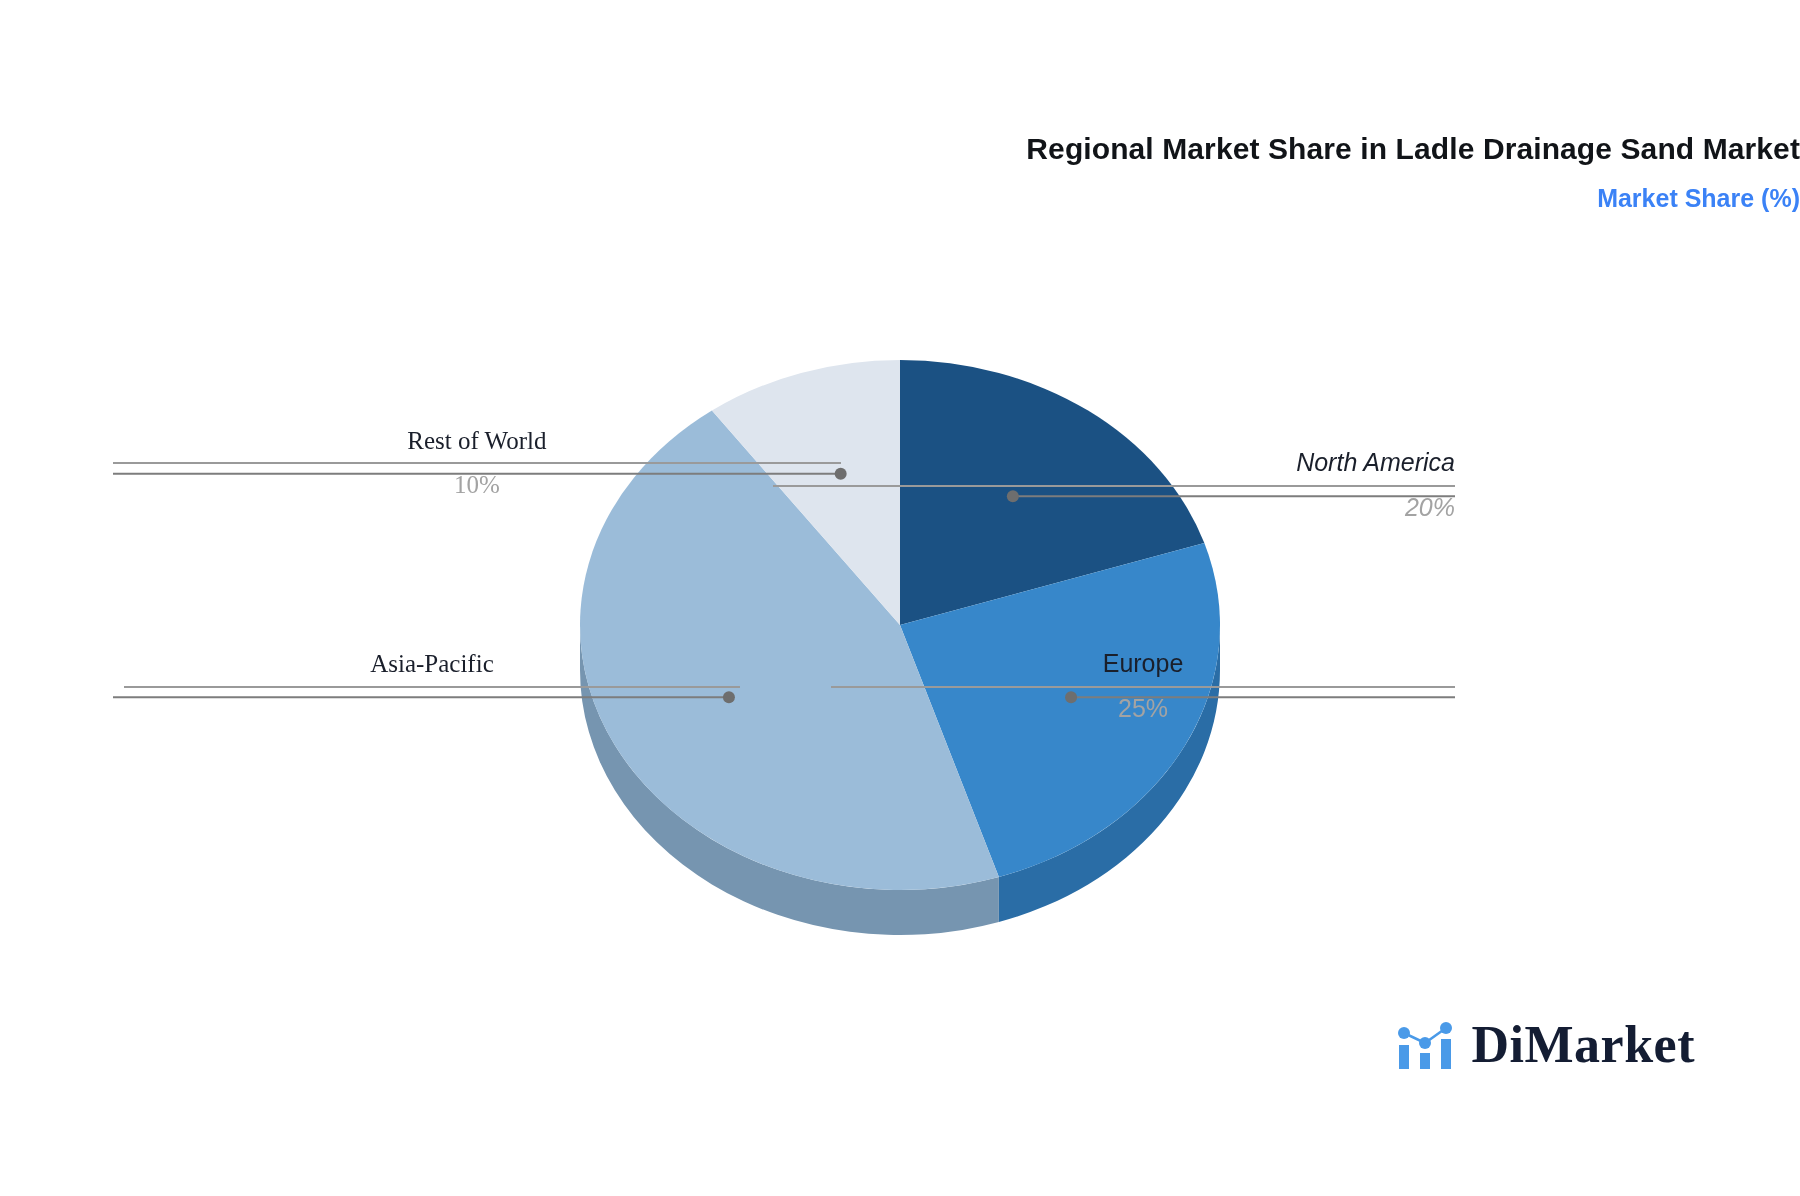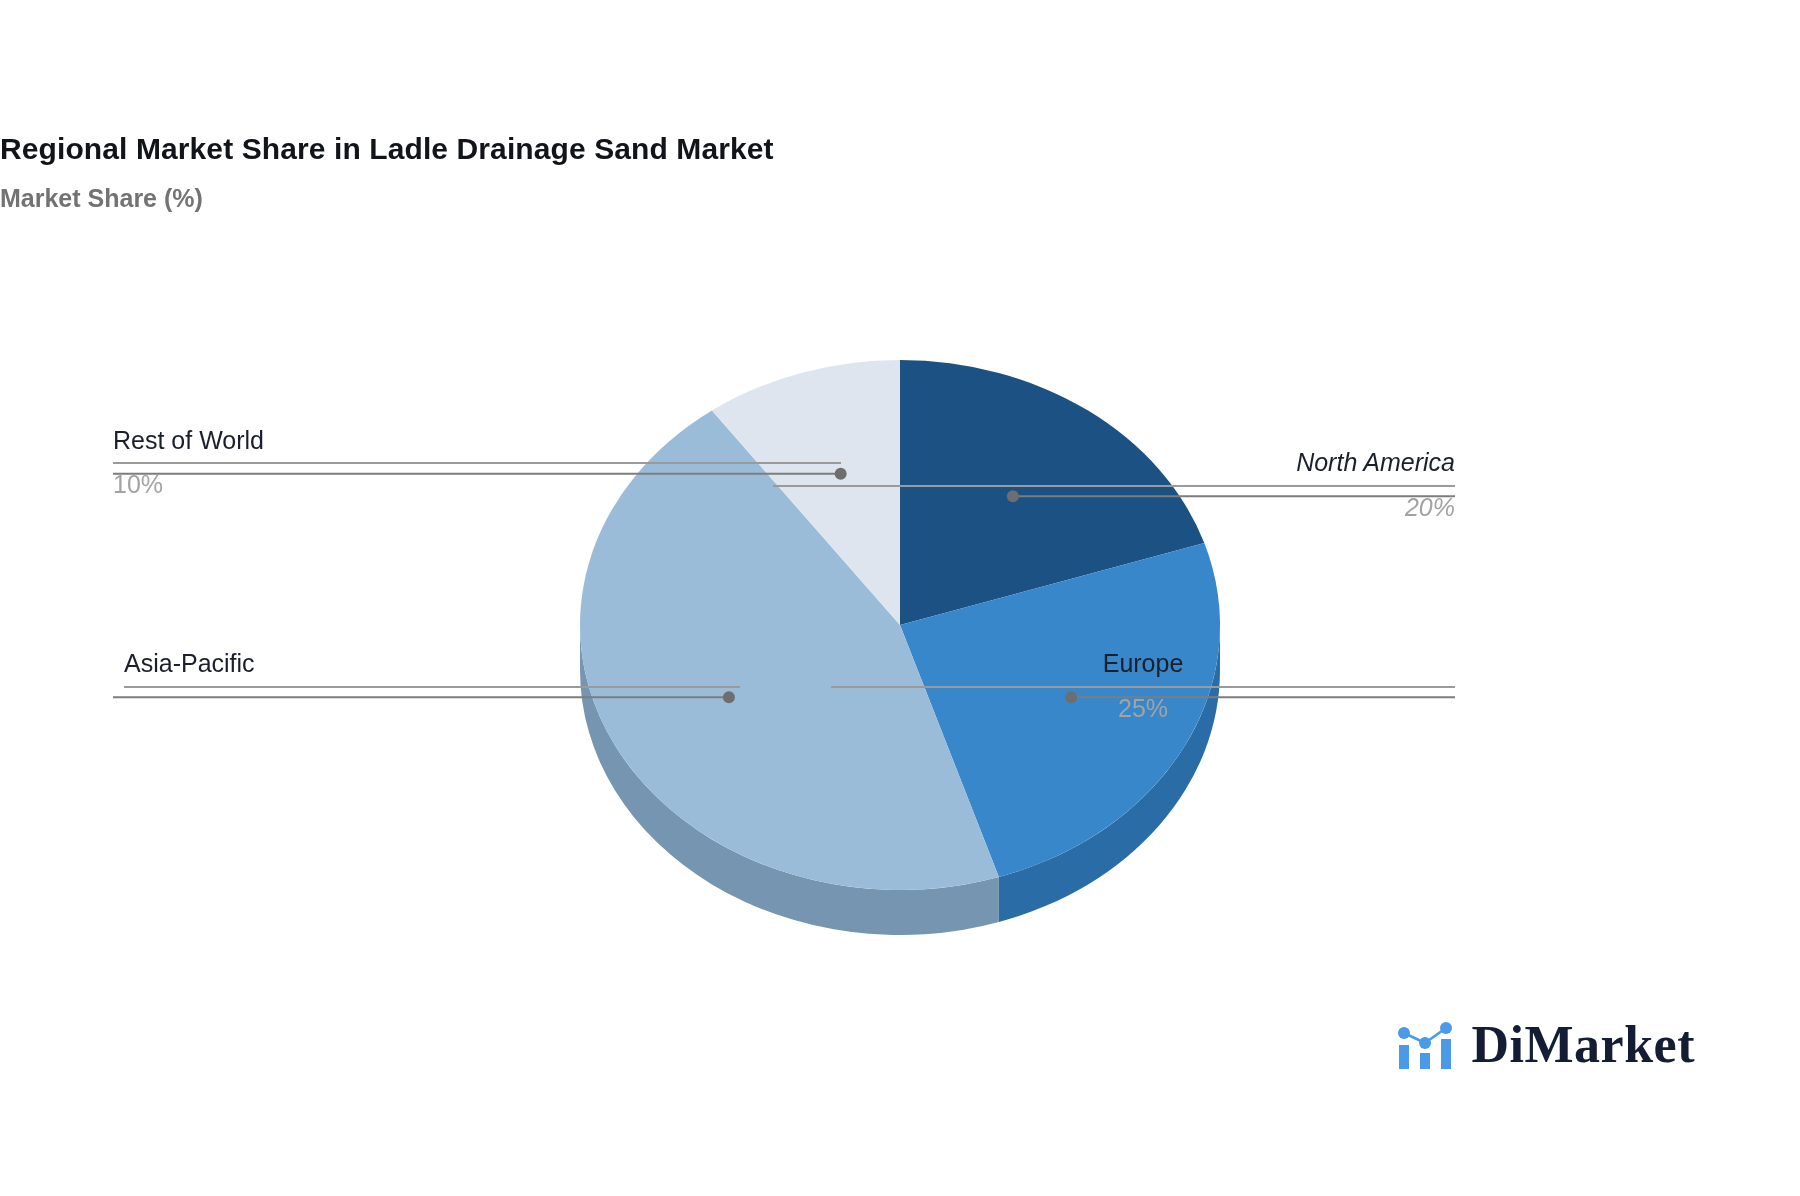--- a/index.html
+++ b/index.html
@@ -11,38 +11,38 @@
     position:relative;
   }
   #chart-root{
     position:absolute;inset:0;
     width:1800px;height:1196px;
   }
 
   
   .title-block{
     position:absolute;top:0;left:0;width:1800px;
-    text-align:left;
+    text-align:right;
     pointer-events:none;
   }
   .chart-title{
     margin:0;
     padding-top:132px;
     font-size:30px;
     font-weight:bold;
     color:#111418;
     letter-spacing:.1px;
     line-height:1.1;
   }
   .chart-subtitle{
     margin:0;
     padding-top:20px;
     font-size:25px;
     font-weight:bold;
-    color:#737373;
+    color:#3b82f6;
     line-height:1.1;
   }
 
   
   #pie-svg{
     position:absolute;
     left:0;top:0;
     width:1800px;height:1196px;
   }
 
@@ -62,21 +62,21 @@
     height:2px;
     background:#9a9a9a;
     margin:7px 0 6px 0;
   }
   .callout .val{
     font-size:25px;
     color:#a3a3a3;
     line-height:1.18;
     white-space:nowrap;
   }
-  .callout.left{ text-align:left; }
+  .callout.left{ text-align:center;font-family:Liberation Serif, serif; }
   .callout.right{ text-align:right; }
 
   #callout-rest-of-world{ left:113px; top:362px; width:1070px; }
   #callout-rest-of-world .rule{ width:1070px; }
   #callout-asia-pacific{ left:113px; top:597px; width:945px;margin-left:11px; }
   #callout-asia-pacific .rule{ width:945px; }
 
   #callout-north-america{ right:345px; top:385px; width:1100px;font-style:italic; }
   #callout-europe{ right:345px; top:598px; width:1005px; }
 

